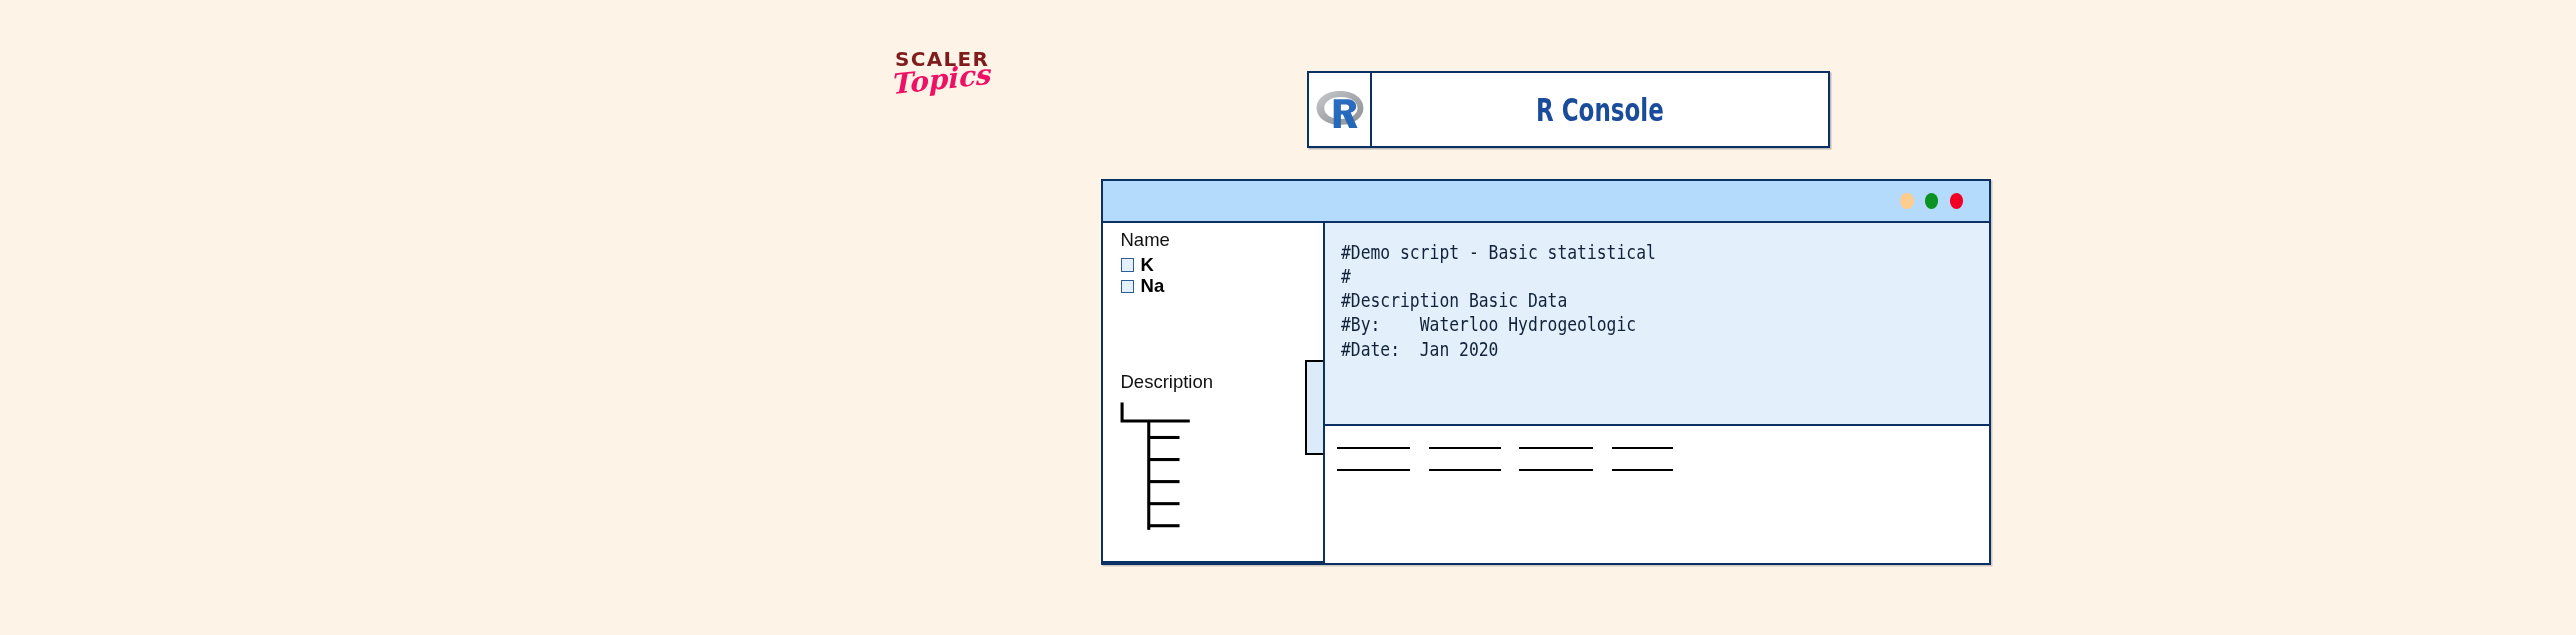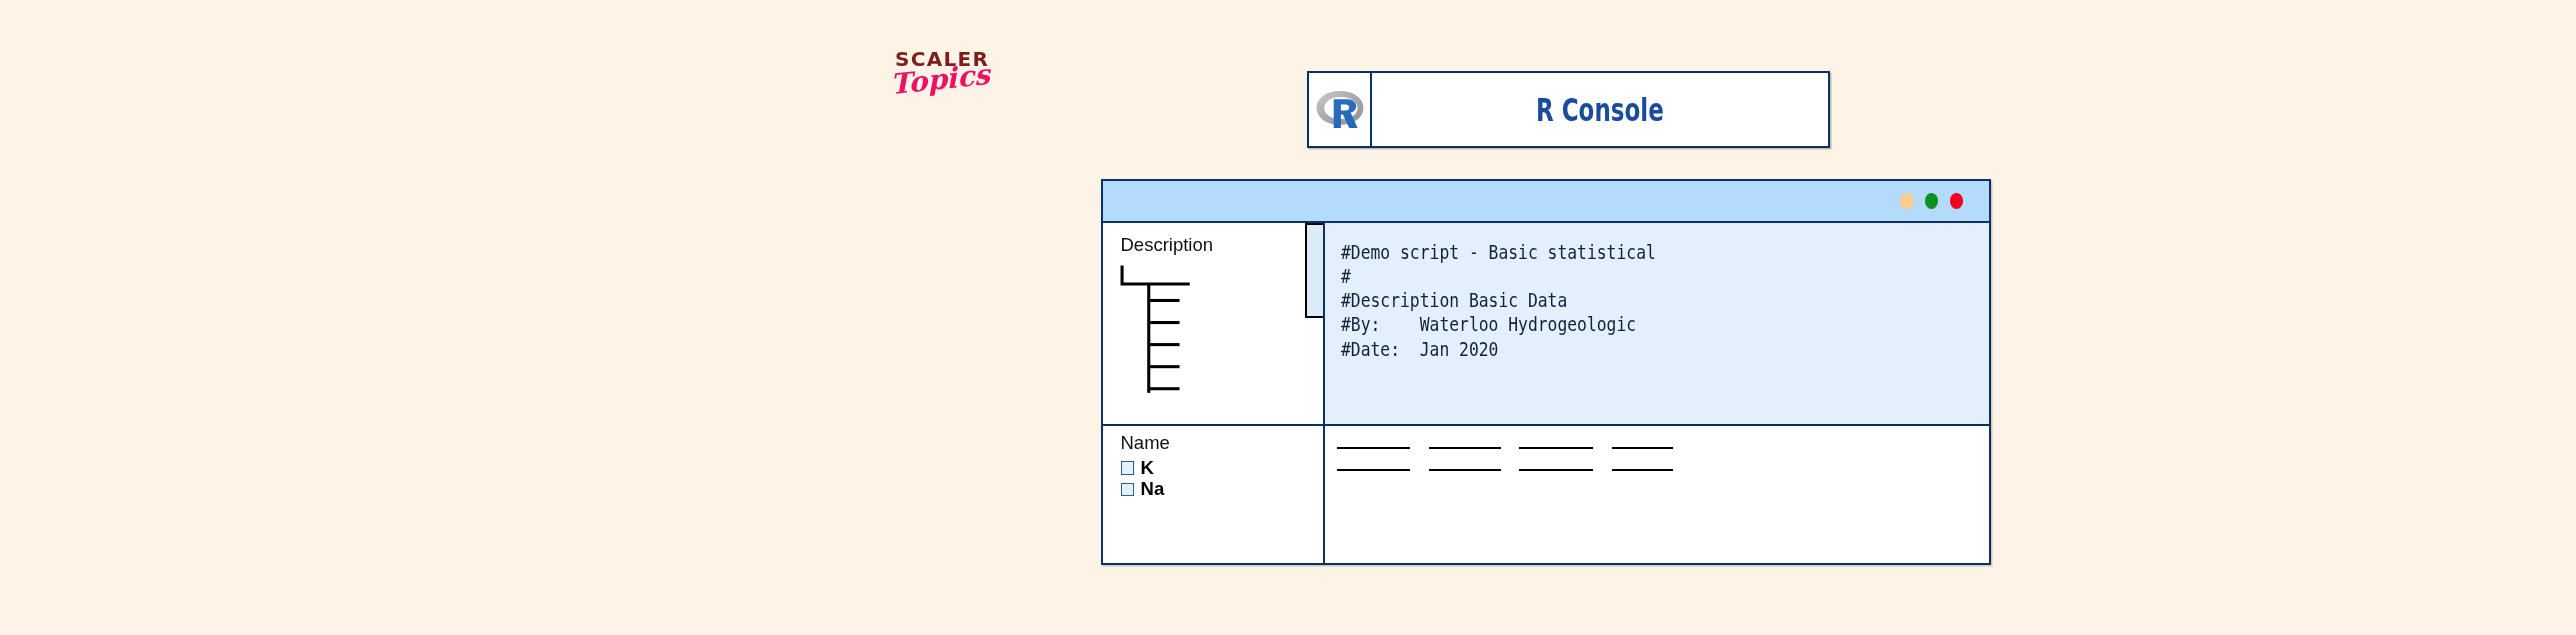--- a/index.html
+++ b/index.html
@@ -290,49 +290,49 @@
       <span class="win-dot" id="dot-minimize"></span>
       <span class="win-dot" id="dot-maximize"></span>
       <span class="win-dot" id="dot-close"></span>
     </div>
   </div>
 
   <div id="window-body">
 
     <div id="left-column">
 
+      <div id="name-panel">
+        <div id="name-panel-label">Name</div>
+
+        <div class="name-row">
+          <span class="name-checkbox"></span>
+          <span class="name-label">K</span>
+        </div>
+
+        <div class="name-row">
+          <span class="name-checkbox"></span>
+          <span class="name-label">Na</span>
+        </div>
+      </div>
+
       <div id="tree-panel">
         <div id="tree-panel-label">Description</div>
         <svg id="tree-graphic" width="118" height="155" viewBox="0 0 230 300">
 
           <path d="M6 4 L6 40 L138 40" stroke="#000000" stroke-width="6" fill="none"></path>
 
           <line x1="58" y1="40" x2="58" y2="252" stroke="#000000" stroke-width="6"></line>
 
           <line x1="58" y1="72" x2="118" y2="72" stroke="#000000" stroke-width="6"></line>
           <line x1="58" y1="115" x2="118" y2="115" stroke="#000000" stroke-width="6"></line>
           <line x1="58" y1="158" x2="118" y2="158" stroke="#000000" stroke-width="6"></line>
           <line x1="58" y1="201" x2="118" y2="201" stroke="#000000" stroke-width="6"></line>
           <line x1="58" y1="244" x2="118" y2="244" stroke="#000000" stroke-width="6"></line>
         </svg>
         <div id="tree-scrollbar"></div>
-      </div>
-
-      <div id="name-panel">
-        <div id="name-panel-label">Name</div>
-
-        <div class="name-row">
-          <span class="name-checkbox"></span>
-          <span class="name-label">K</span>
-        </div>
-
-        <div class="name-row">
-          <span class="name-checkbox"></span>
-          <span class="name-label">Na</span>
-        </div>
       </div>
     </div>
 
     <div id="right-column">
 
       <div id="code-panel">
         <div class="code-line">#Demo script - Basic statistical</div>
         <div class="code-line">#</div>
         <div class="code-line">#Description Basic Data</div>
         <div class="code-line">#By:    Waterloo Hydrogeologic</div>

